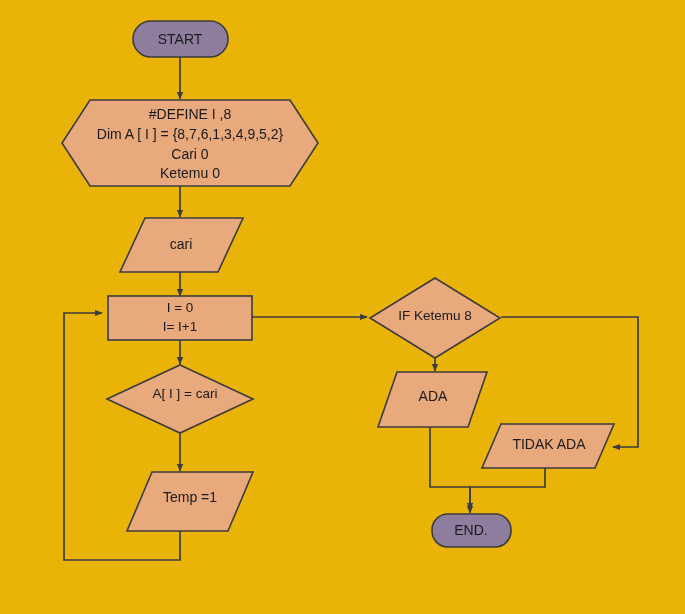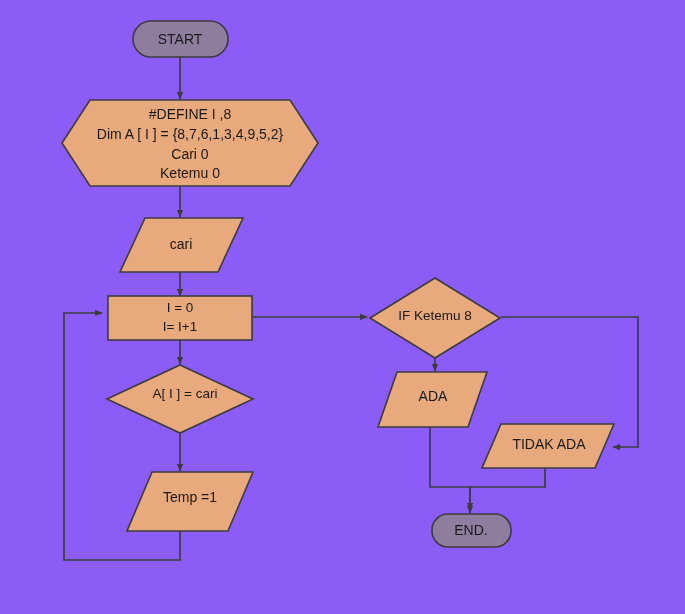--- a/index.html
+++ b/index.html
@@ -10,21 +10,21 @@
     width: 685px;
     height: 614px;
     background: #ebebeb;
     font-family: "Liberation Sans", sans-serif;
     overflow: hidden;
   }
   #flowchart-canvas {
     position: relative;
     width: 685px;
     height: 614px;
-    background: #8b5cf6;
+    background: #eab308;
   }
   svg.diagram {
     position: absolute;
     top: 0;
     left: 0;
     width: 685px;
     height: 614px;
   }
   .node-text {
     font-family: "Liberation Sans", sans-serif;

